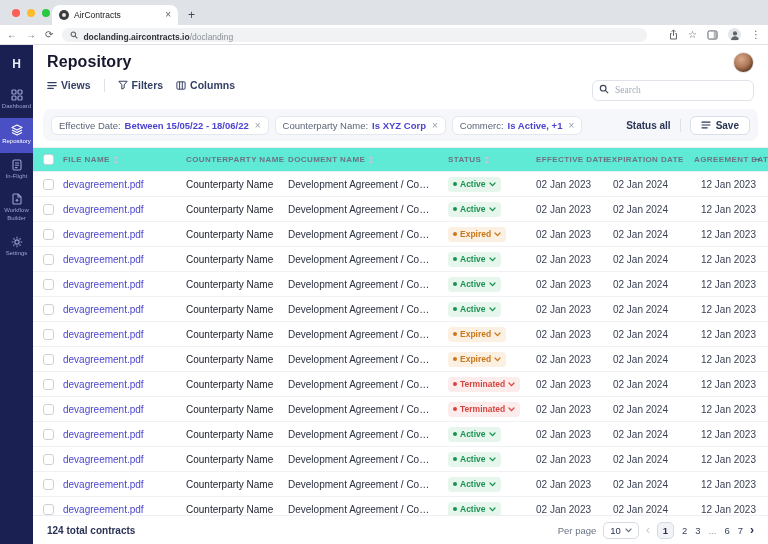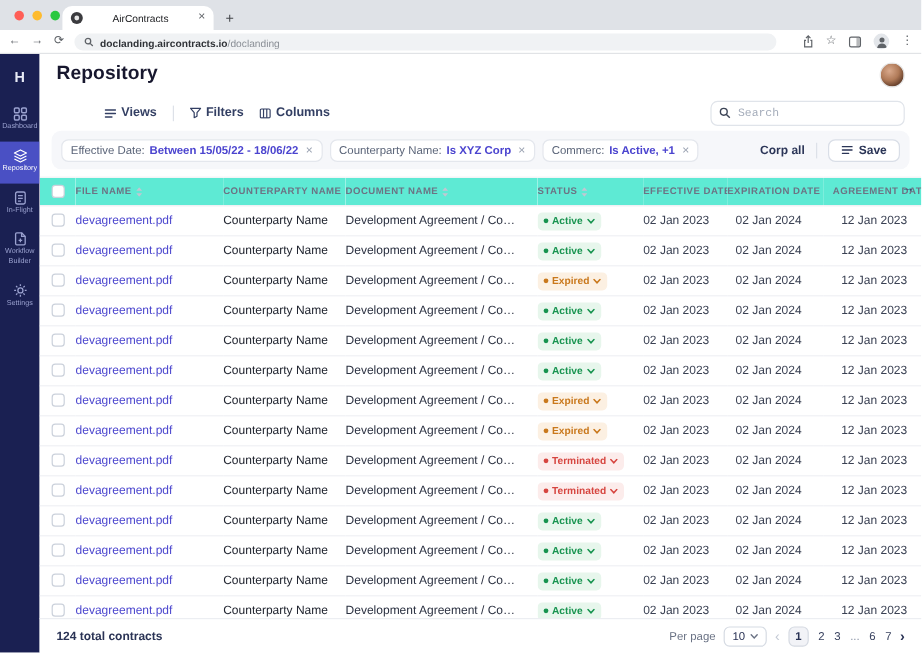--- a/index.html
+++ b/index.html
@@ -9,21 +9,21 @@
 
   
   .tabstrip { height:25px; background:#DFE2E7; position:relative; }
   .traffic { position:absolute; left:12px; top:9px; display:flex; gap:7px; }
   .dot { width:8px; height:8px; border-radius:50%; display:inline-block; }
   .dot.red{background:#FF5E57}.dot.yel{background:#FEBB2E}.dot.grn{background:#2AC840}
   .tab { position:absolute; left:52px; bottom:0; width:126px; height:20px; background:#fff;
          border-radius:8px 8px 0 0; display:flex; align-items:center; padding:0 7px; gap:5px; }
   .favicon { width:10px; height:10px; border-radius:50%; background:#3b3b3f; flex:none; position:relative; }
   .favicon:after{content:"";position:absolute;left:3px;top:3px;width:4px;height:4px;border-radius:50%;background:#e8e8e8;}
-  .tab-title { font-size:8.5px; color:#202124; flex:1; white-space:nowrap; overflow:hidden;text-align:center; }
+  .tab-title { font-size:8.5px; color:#202124; flex:1; white-space:nowrap; overflow:hidden; }
   .tab-close { font-size:10px; color:#5F6368; line-height:1; }
   .newtab { position:absolute; left:188px; bottom:3px; font-size:12px; color:#44474C; }
   .urlrow { height:20px; background:#fff; border-bottom:1px solid #E1E3E6; display:flex; align-items:center; padding:0 7px; gap:9px; }
   .navbtn { font-size:10px; color:#5F6368; line-height:1; }
   .urlpill { flex:1; max-width:585px; height:14px; background:#F0F2F4; border-radius:8px; display:flex; align-items:center; padding:0 8px; gap:5px; }
   .url-host { font-size:8.5px; color:#2F3237; font-weight:700; }
   .url-path { font-size:8.5px; color:#8A8F96; }
   .chrome-icons { display:flex; align-items:center; gap:10px; margin-left:auto; }
   .chrome-avatar { width:13px; height:13px; border-radius:50%; background:#E3E6EA; display:flex; align-items:center; justify-content:center; overflow:hidden; }
   .star { font-size:10px; color:#5F6368; }
@@ -39,27 +39,27 @@
   .nav-icon { display:block; margin:0 auto; width:12px; height:12px; }
   .nav-icon svg { display:block; }
   .nav-label { display:block; font-size:6px; line-height:1.3; margin-top:2px; padding:0 1px; }
 
   .main { flex:1; min-width:0; display:flex; flex-direction:column; background:#fff; }
   .page-header { height:34px; display:flex; align-items:center; padding:0 14px; }
   .page-header h1 { font-size:16px; font-weight:700; color:#17172E; letter-spacing:.1px; }
   .user-avatar { width:21px; height:21px; border-radius:50%; margin-left:auto;
     background:radial-gradient(circle at 38% 32%, #d9a98c 0%, #b07a58 45%, #6e4630 72%, #2c2320 100%); border:1px solid #e5e5e5; }
 
-  .toolbar { height:30px; display:flex; align-items:center; padding:0 14px; gap:13px;margin-left:40px; }
+  .toolbar { height:30px; display:flex; align-items:flex-start; padding:0 14px; gap:13px; }
   .tbtn { display:inline-flex; align-items:center; gap:4px; background:none; border:none; font-family:inherit;
           font-size:10.5px; font-weight:700; color:#333F63; cursor:pointer; }
   .vdiv { width:1px; height:13px; background:#DDE1E8; }
   .search { position:relative; margin-left:auto; width:162px; }
   .search input { width:100%; height:21px; border:1px solid #E0E4EA; border-radius:6px; padding:0 6px 0 22px;
-                  font-family:Liberation Mono, monospace; font-size:9.5px; color:#333; outline:none; }
+                  font-family:Liberation Serif, serif; font-size:9.5px; color:#333; outline:none; }
   .search input::placeholder { color:#A4ACBA; }
   .search .sicon { position:absolute; left:7px; top:5px; width:10px; height:10px; }
   .addbtn { display:inline-flex; align-items:stretch; background:#514CCB; border-radius:6px; overflow:hidden; cursor:pointer; height:22px; }
   .addbtn .lbl { display:flex; align-items:center; padding:0 9px; color:#fff; font-size:10px; font-weight:700; }
   .addbtn .adiv { width:1px; background:rgba(255,255,255,.28); margin:3px 0; }
   .addbtn .caret { display:flex; align-items:center; padding:0 6px; color:#fff; }
 
   .chipbar { height:32px; margin:0 10px 6px; background:#F6F7FA; border-radius:8px; display:flex; align-items:center; padding:0 8px; }
   .chips { display:flex; align-items:center; gap:6px; flex:1; min-width:0; }
   .chip { display:inline-flex; align-items:center; gap:4px; background:#fff; border:1px solid #E4E7ED; border-radius:6px;
@@ -269,21 +269,21 @@
               <span class="chip-value">Is XYZ Corp</span>
               <span class="chip-x">×</span>
             </span>
             <span class="chip">
               <span class="chip-label">Commerc:</span>
               <span class="chip-value">Is Active, +1</span>
               <span class="chip-x">×</span>
             </span>
           </div>
         <div class="chip-actions">
-          <span class="clear">Corp all</span>
+          <span class="clear">Status all</span>
           <span class="vdiv"></span>
           <button class="savebtn">
             <svg width="10" height="8" viewBox="0 0 12 10" fill="none" stroke="currentColor" stroke-width="1.5" stroke-linecap="round">
                 <path d="M1 1.5h10M1 5h10M1 8.5h6.5"></path>
               </svg>
             <span>Save</span>
           </button>
         </div>
       </div>
 

